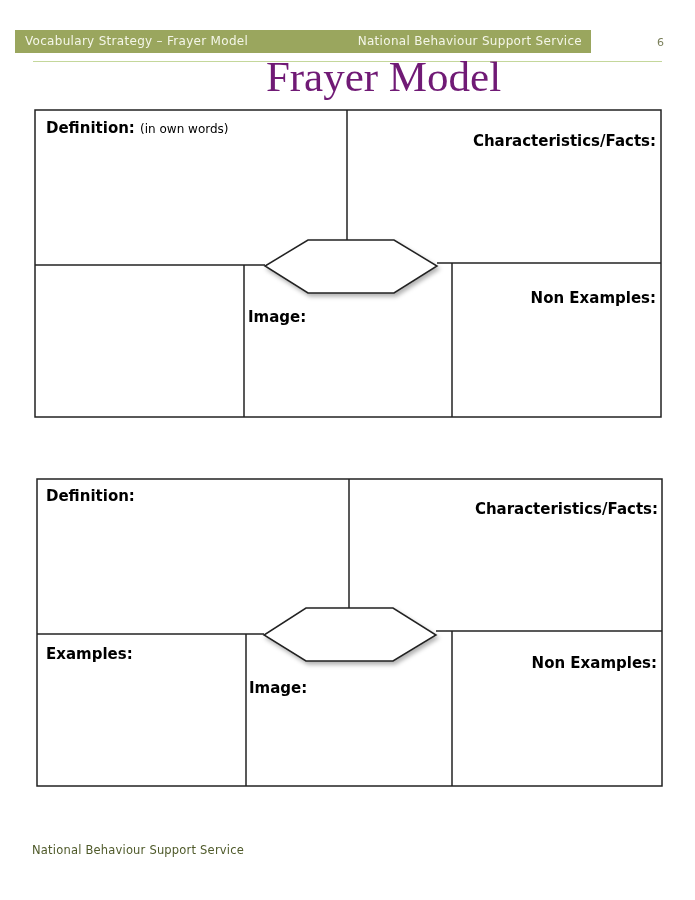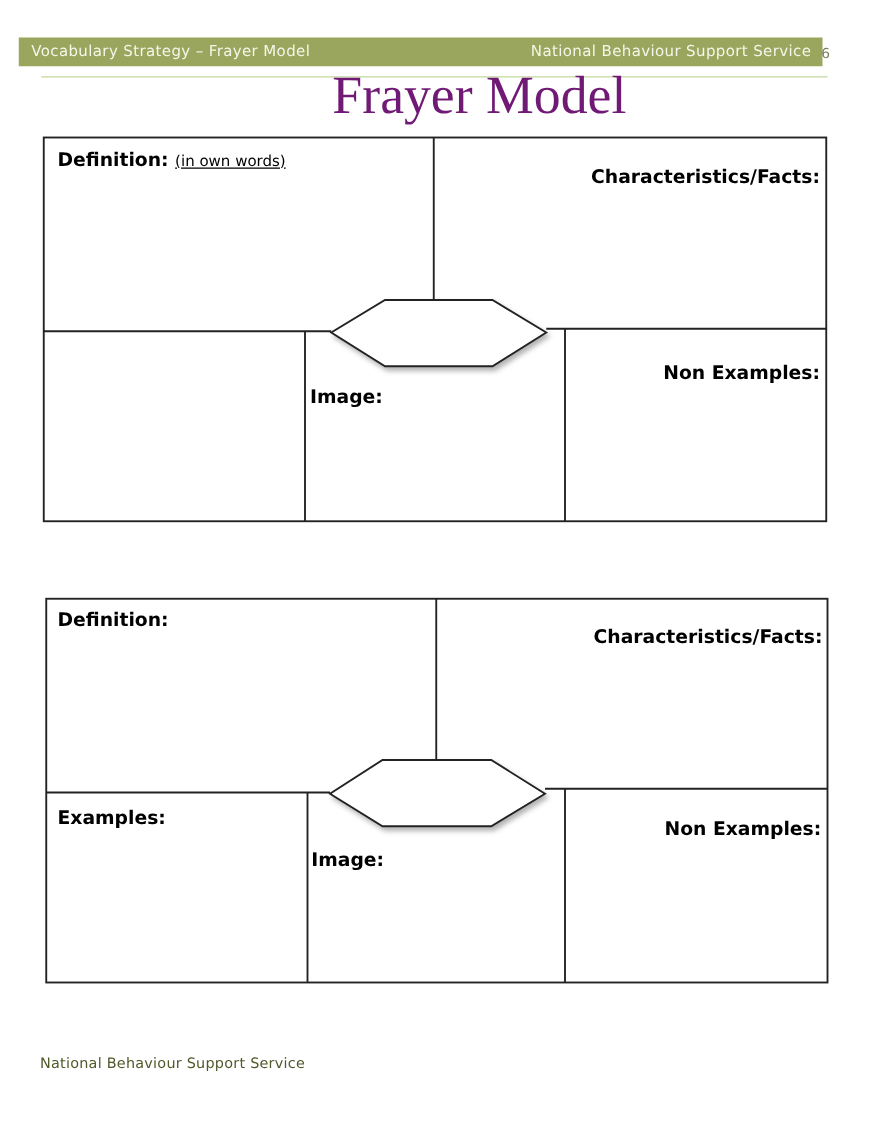--- a/index.html
+++ b/index.html
@@ -1,26 +1,26 @@
 <!DOCTYPE html>
 <html><head>
 <meta charset="utf-8">
 <style>
   html,body{margin:0;padding:0;background:#ffffff;}
   body{width:695px;height:900px;position:relative;overflow:hidden;font-family:"DejaVu Sans",sans-serif;}
-  .band{position:absolute;left:15px;top:30px;width:643px;height:23px;background:#9aa65e;}
+  .band{position:absolute;left:15px;top:30px;width:576px;height:23px;background:#9aa65e;}
   .band-left{position:absolute;left:10px;top:4px;font-size:12px;color:#f4f6e8;letter-spacing:0.3px;white-space:nowrap;}
   .band-right{position:absolute;right:9px;top:4px;font-size:12px;color:#f4f6e8;letter-spacing:0.3px;white-space:nowrap;}
   .page-num{position:absolute;left:657px;top:36px;font-size:11px;color:#7a7f5a;}
   .rule{position:absolute;left:33px;top:61px;width:629px;height:1px;background:#c4d79b;}
   .title{position:absolute;left:0;width:695px;top:52px;text-align:center;font-family:"Liberation Serif","DejaVu Serif",serif;font-size:43px;color:#701a75;margin-left:36px;}
   .frayer{position:absolute;}
   .frayer svg{position:absolute;left:0;top:0;overflow:visible;}
   .lbl{position:absolute;font-weight:bold;font-size:15px;color:#000;white-space:nowrap;}
-  .lbl .sub{font-weight:normal;font-size:12px;text-decoration:underline;}
+  .lbl .sub{font-weight:normal;font-size:12px;}
   .right{text-align:right;margin-top:13px;}
   .footer{position:absolute;left:32px;top:843px;font-size:11.5px;color:#4f5a2a;letter-spacing:0.2px;}
 </style>
 </head>
 <body>
 
 <div class="band">
   <span class="band-left">Vocabulary Strategy – Frayer Model</span>
   <span class="band-right">National Behaviour Support Service</span>
 </div>

